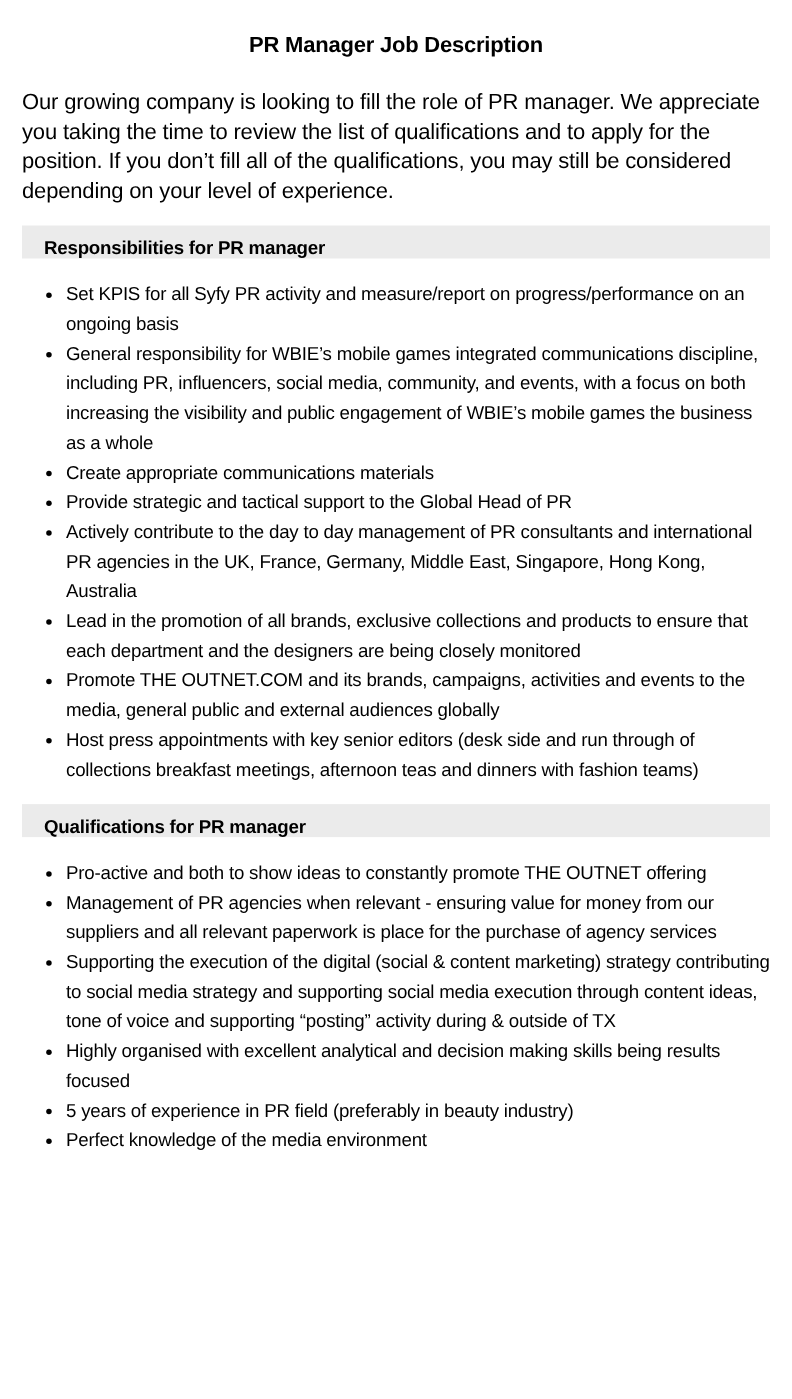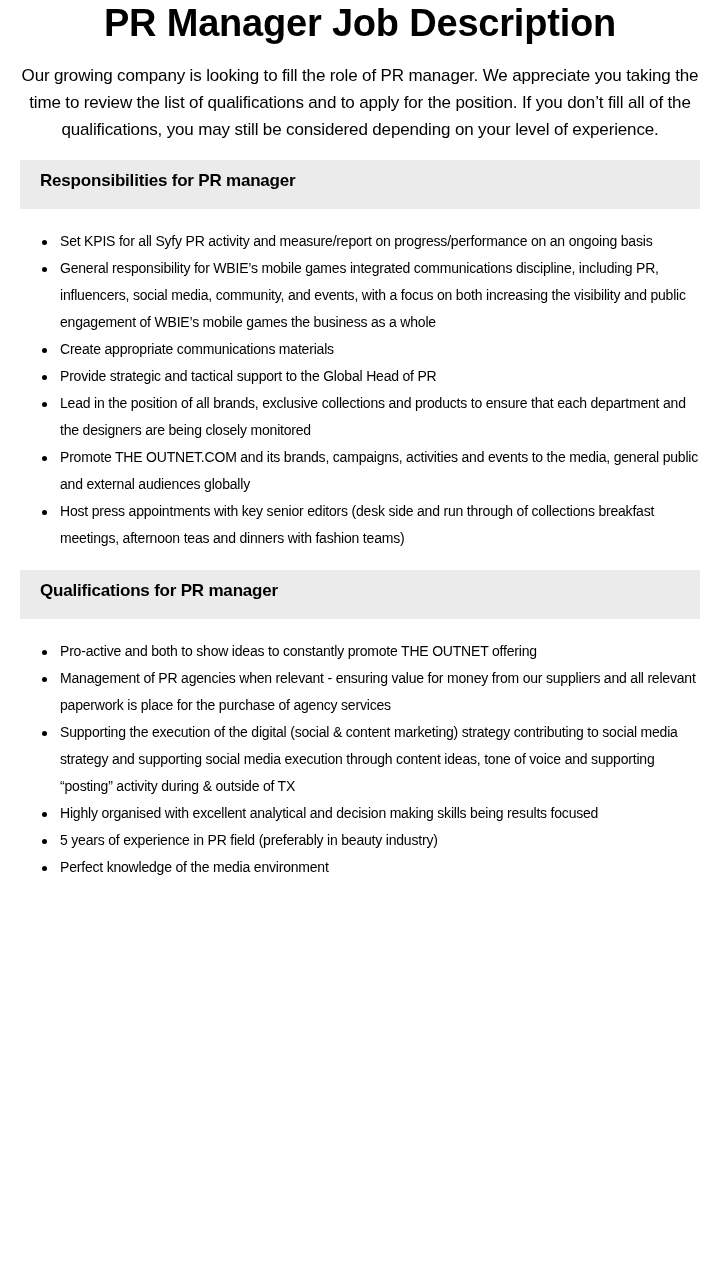--- a/index.html
+++ b/index.html
@@ -14,52 +14,51 @@
       font-family: "Liberation Sans", sans-serif;
       color: #000000;
     }
     .page {
       padding: 0 20px 0 20px;
       box-sizing: border-box;
       width: 720px;
     }
     h1.title {
       margin: 0;
-      padding-top: 3px;
+      padding-top: 21px;
       text-align: center;
-      font-size: 38px;
+      font-size: 20px;
       font-weight: bold;
       line-height: 40px;
       letter-spacing: -0.2px;
     }
     p.intro {
       margin: 19px 0 0 0;
-      font-size: 17px;
+      font-size: 20px;
       line-height: 27px;
       letter-spacing: -0.15px;
-      text-align: center;
     }
     .section-header {
       margin-top: 17px;
       background: #ebebeb;
-      height: 49px;
+      height: 30px;
       line-height: 41px;
       padding-left: 20px;
       font-size: 17px;
       font-weight: bold;
       letter-spacing: -0.2px;
     }
     ul.items {
       margin: 19px 0 0 0;
       padding: 0 0 0 40px;
       list-style: none;
     }
     ul.items li {
       position: relative;
-      font-size: 14px;
+      font-size: 17px;
       line-height: 27px;
       letter-spacing: -0.2px;
     }
     ul.items li::before {
       content: "";
       position: absolute;
       left: -18px;
       top: 12px;
       width: 5px;
       height: 5px;
@@ -75,21 +74,22 @@
   <h1 class="title">PR Manager Job Description</h1>
   <p class="intro">Our growing company is looking to fill the role of PR manager. We appreciate you taking the time to review the list of qualifications and to apply for the position. If you don’t fill all of the qualifications, you may still be considered depending on your level of experience.</p>
 
   <div class="section">
     <div class="section-header">Responsibilities for PR manager</div>
     <ul class="items">
       <li>Set KPIS for all Syfy PR activity and measure/report on progress/performance on an ongoing basis</li>
       <li>General responsibility for WBIE’s mobile games integrated communications discipline, including PR, influencers, social media, community, and events, with a focus on both increasing the visibility and public engagement of WBIE’s mobile games the business as a whole</li>
       <li>Create appropriate communications materials</li>
       <li>Provide strategic and tactical support to the Global Head of PR</li>
-      <li>Lead in the position of all brands, exclusive collections and products to ensure that each department and the designers are being closely monitored</li>
+      <li>Actively contribute to the day to day management of PR consultants and international PR agencies in the UK, France, Germany, Middle East, Singapore, Hong Kong, Australia</li>
+      <li>Lead in the promotion of all brands, exclusive collections and products to ensure that each department and the designers are being closely monitored</li>
       <li>Promote THE OUTNET.COM and its brands, campaigns, activities and events to the media, general public and external audiences globally</li>
       <li>Host press appointments with key senior editors (desk side and run through of collections breakfast meetings, afternoon teas and dinners with fashion teams)</li>
     </ul>
   </div>
 
   <div class="section section-2">
     <div class="section-header">Qualifications for PR manager</div>
     <ul class="items">
       <li>Pro-active and both to show ideas to constantly promote THE OUTNET offering</li>
       <li>Management of PR agencies when relevant - ensuring value for money from our suppliers and all relevant paperwork is place for the purchase of agency services</li>

